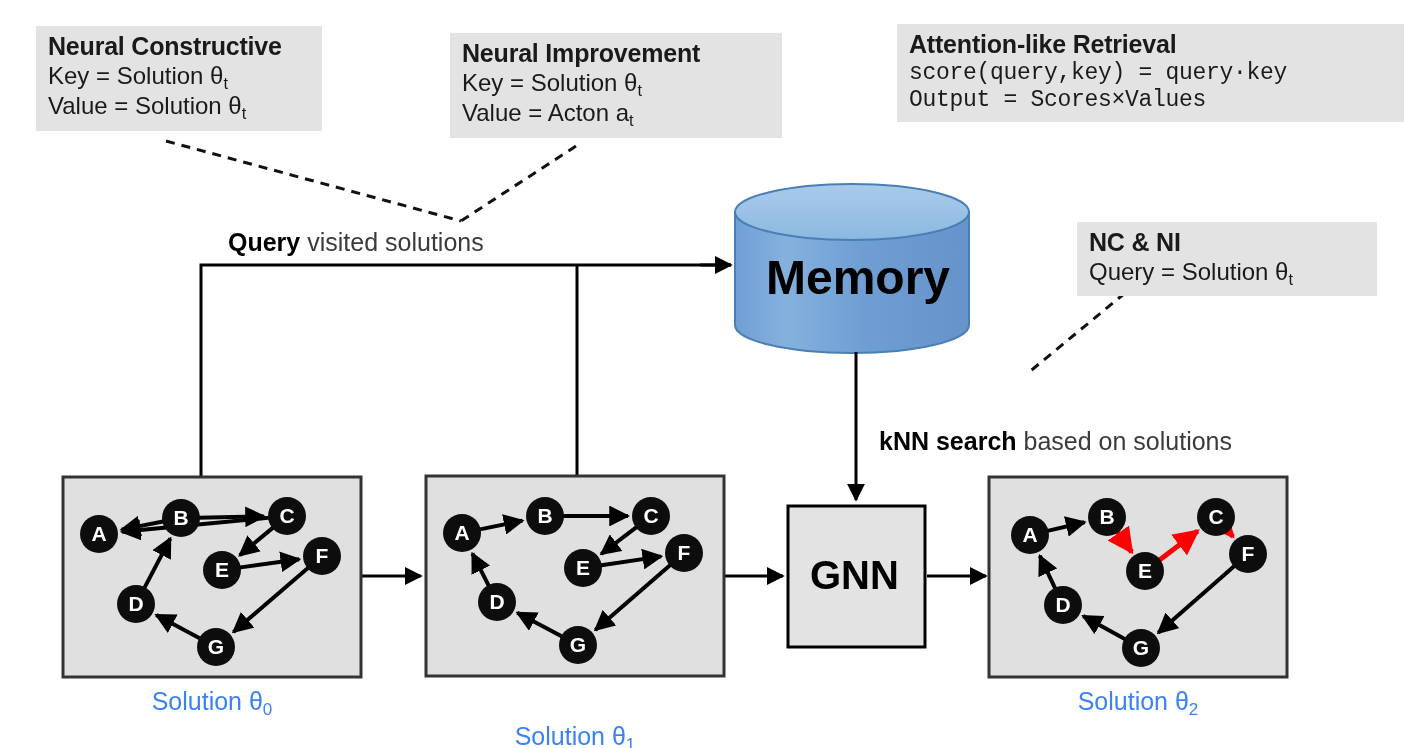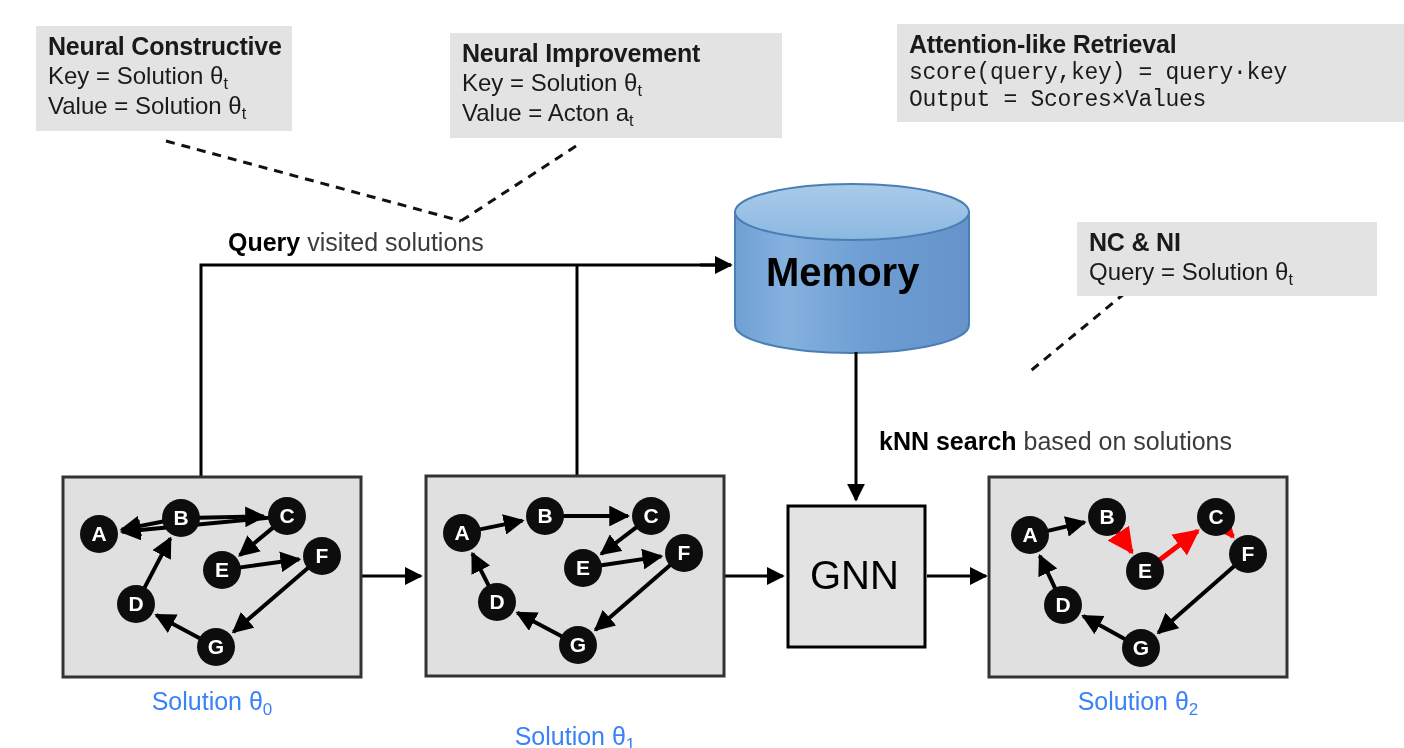--- a/index.html
+++ b/index.html
@@ -71,30 +71,30 @@
   .caption {
     position: absolute;
     font-size: 25px;
     color: #3b82f6;
     white-space: nowrap;
     text-align: center;
   }
   
   .cyl-label {
     position: absolute;
+    font-size: 48px;
+    font-weight: bold;
+    color: #000000;
+    white-space: nowrap;
+  }
+  
+  .gnn-label {
+    position: absolute;
     font-size: 40px;
     font-weight: bold;
-    color: #000000;
-    white-space: nowrap;
-  }
-  
-  .gnn-label {
-    position: absolute;
-    font-size: 40px;
-    font-weight: normal;
     color: #000000;
     white-space: nowrap;
   }
   .node-letter {
     font-family: "Liberation Sans", sans-serif;
     font-weight: bold;
     font-size: 21px;
     fill: #ffffff;
   }
 </style>
@@ -259,21 +259,21 @@
           <circle cx="1248" cy="554" r="19" fill="#0d0d0d"></circle>
           <text x="1248" y="561" text-anchor="middle" class="node-letter">F</text>
         </g>
         <g>
           <circle cx="1141" cy="648" r="19" fill="#0d0d0d"></circle>
           <text x="1141" y="655" text-anchor="middle" class="node-letter">G</text>
         </g>
       </g>
   </svg>
 
-  <div class="callout" style="left:36px; top:26px; width:256px;">
+  <div class="callout" style="left:36px; top:26px; width:286px;">
     <span class="title">Neural Constructive</span>
     <span class="line"><span>Key = Solution θ</span><span class="sub">t</span></span>
     <span class="line"><span>Value = Solution θ</span><span class="sub">t</span></span>
   </div>
 
   <div class="callout" style="left:450px; top:33px; width:332px;">
     <span class="title">Neural Improvement</span>
     <span class="line"><span>Key = Solution θ</span><span class="sub">t</span></span>
     <span class="line"><span>Value = Acton a</span><span class="sub">t</span></span>
   </div>

